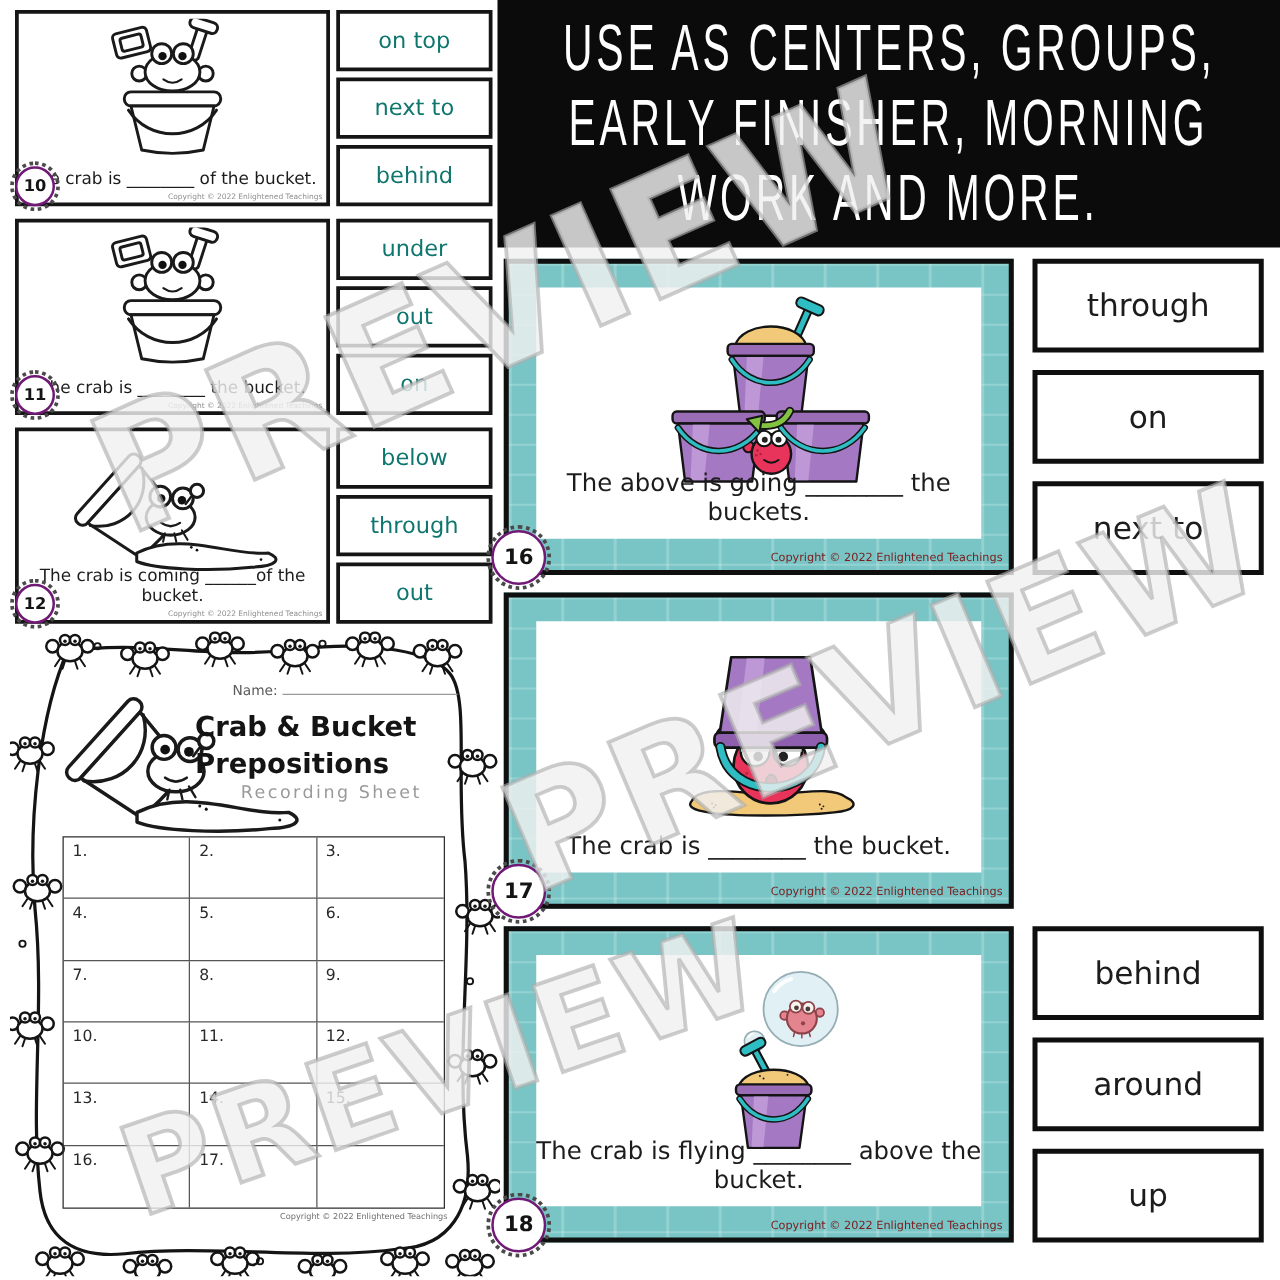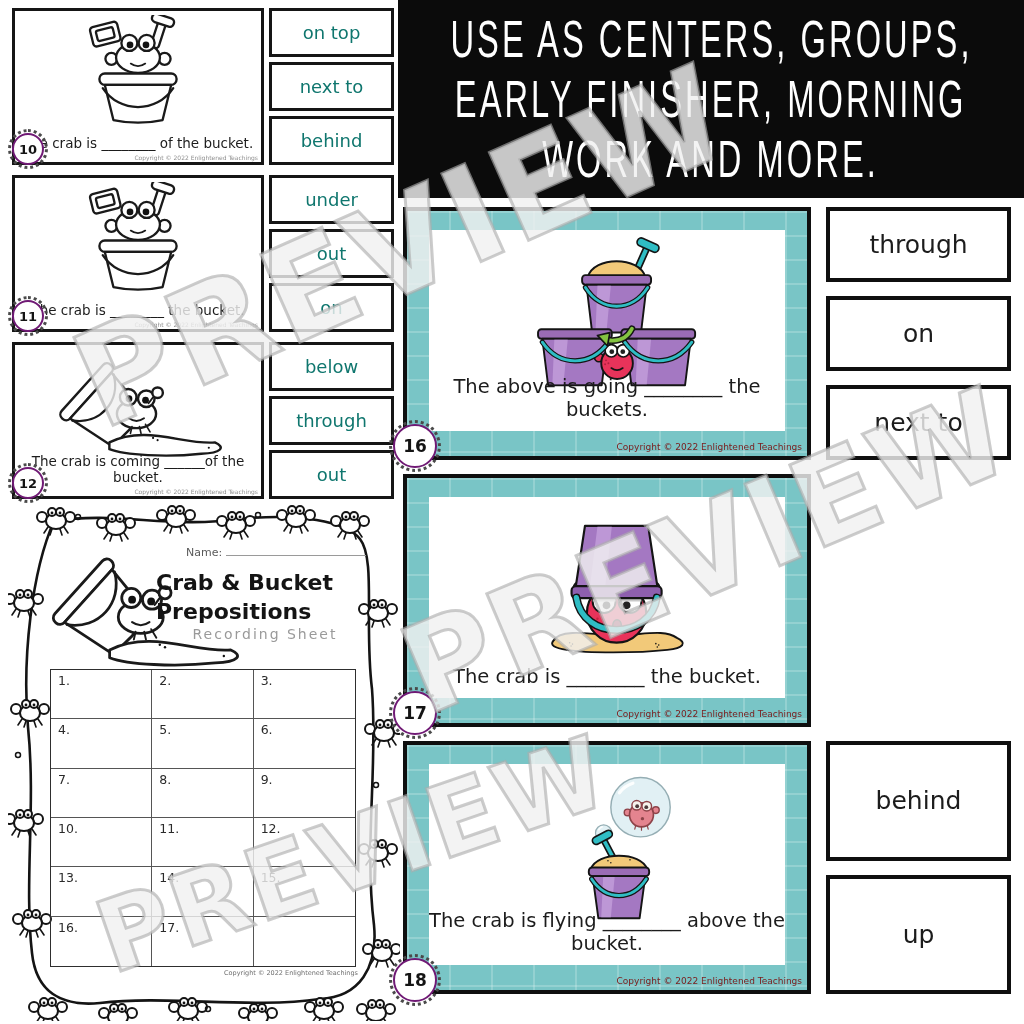--- a/index.html
+++ b/index.html
@@ -309,20 +309,21 @@
         </svg>
         <div class="cc-sentence">The crab is flying ________ above the bucket.</div>
       </div>
       <div class="cc-copy">Copyright © 2022 Enlightened Teachings</div>
       <div class="badge lg">
           <span>18</span>
         </div>
     </div>
     <div class="cc-opts">
       <div class="cc-opt">behind</div>
+      <div class="cc-opt">around</div>
       <div class="cc-opt">up</div>
     </div>
   </div>
 
   <div id="sheet">
     <svg class="sheet-border" viewBox="0 0 392 516" stroke-linejoin="round" stroke-linecap="round">
       <defs>
         <g id="crabdoodle" stroke="#141414" stroke-width="2" fill="#ffffff">
           <circle cx="6" cy="14" r="5"></circle>
             <circle cx="34" cy="14" r="5"></circle>

